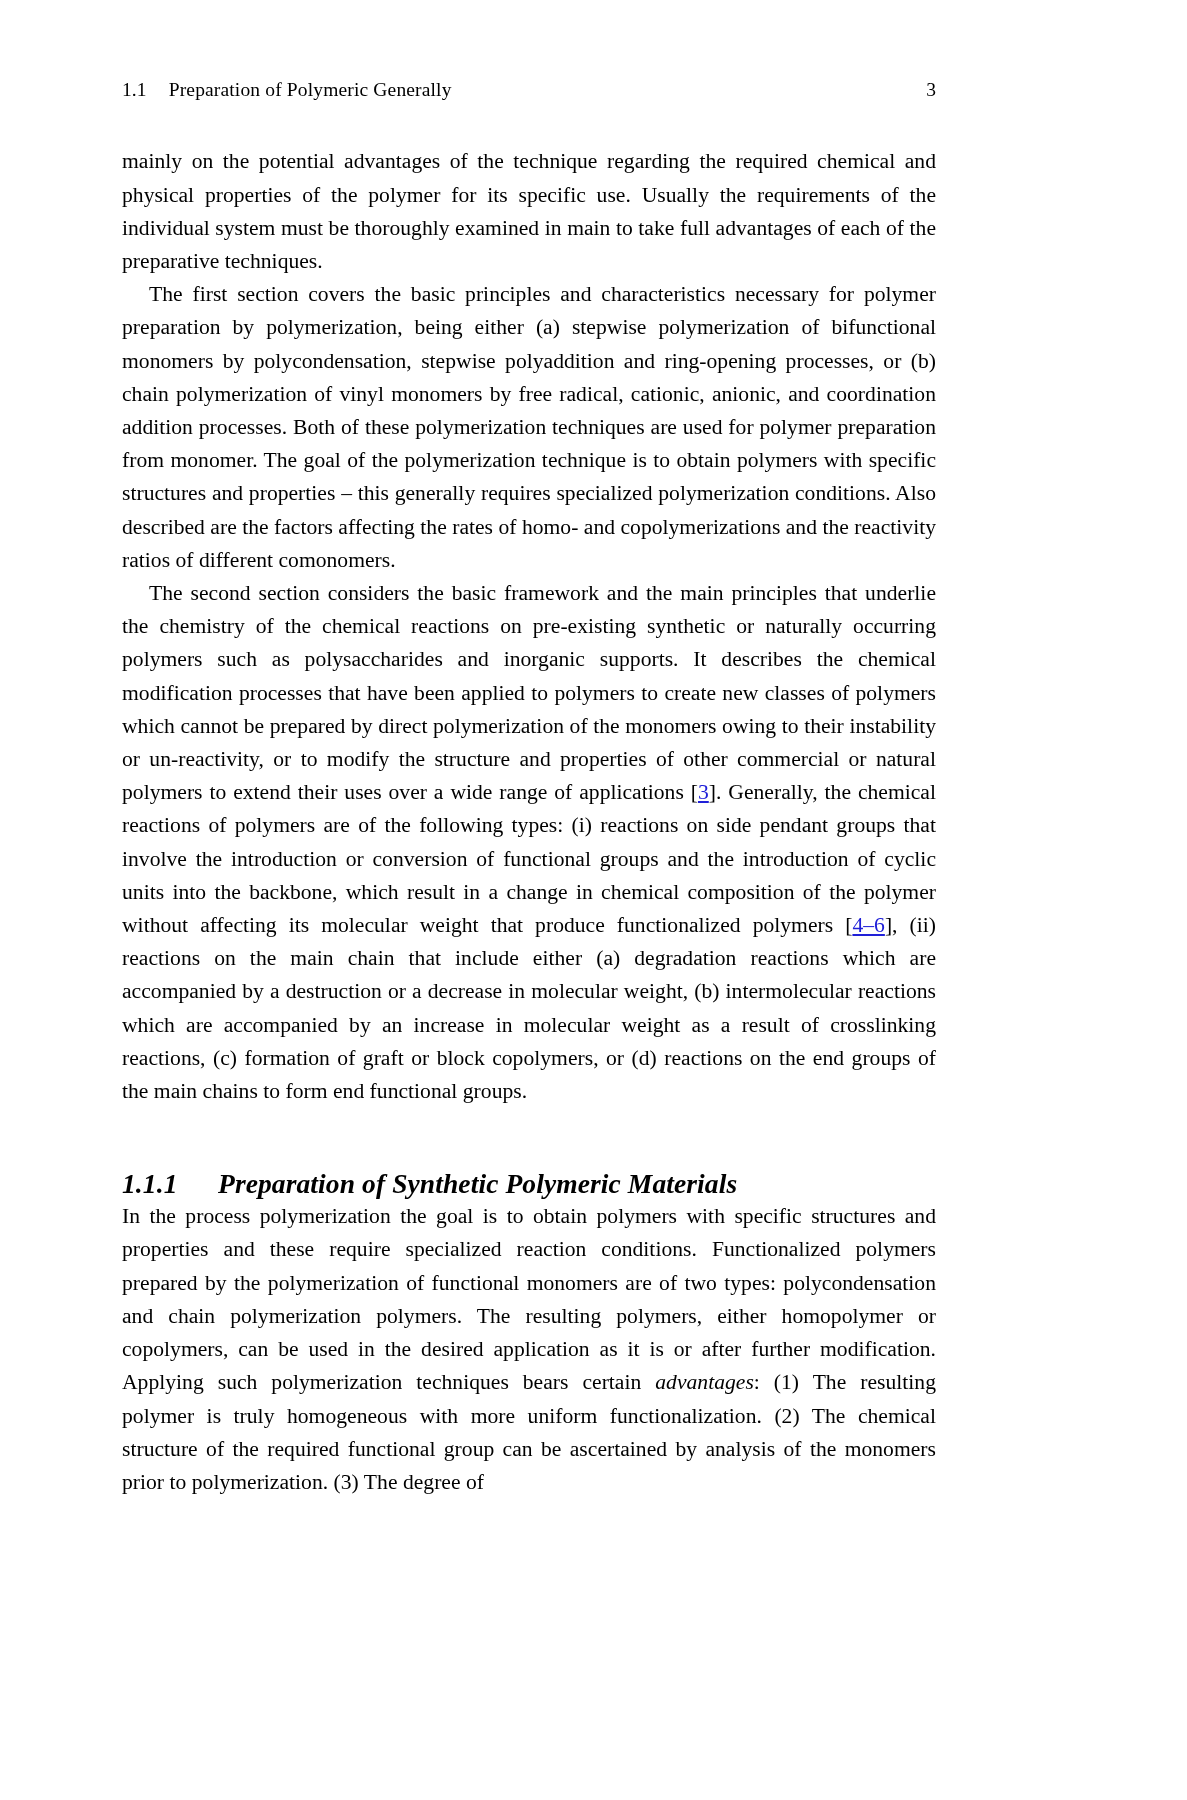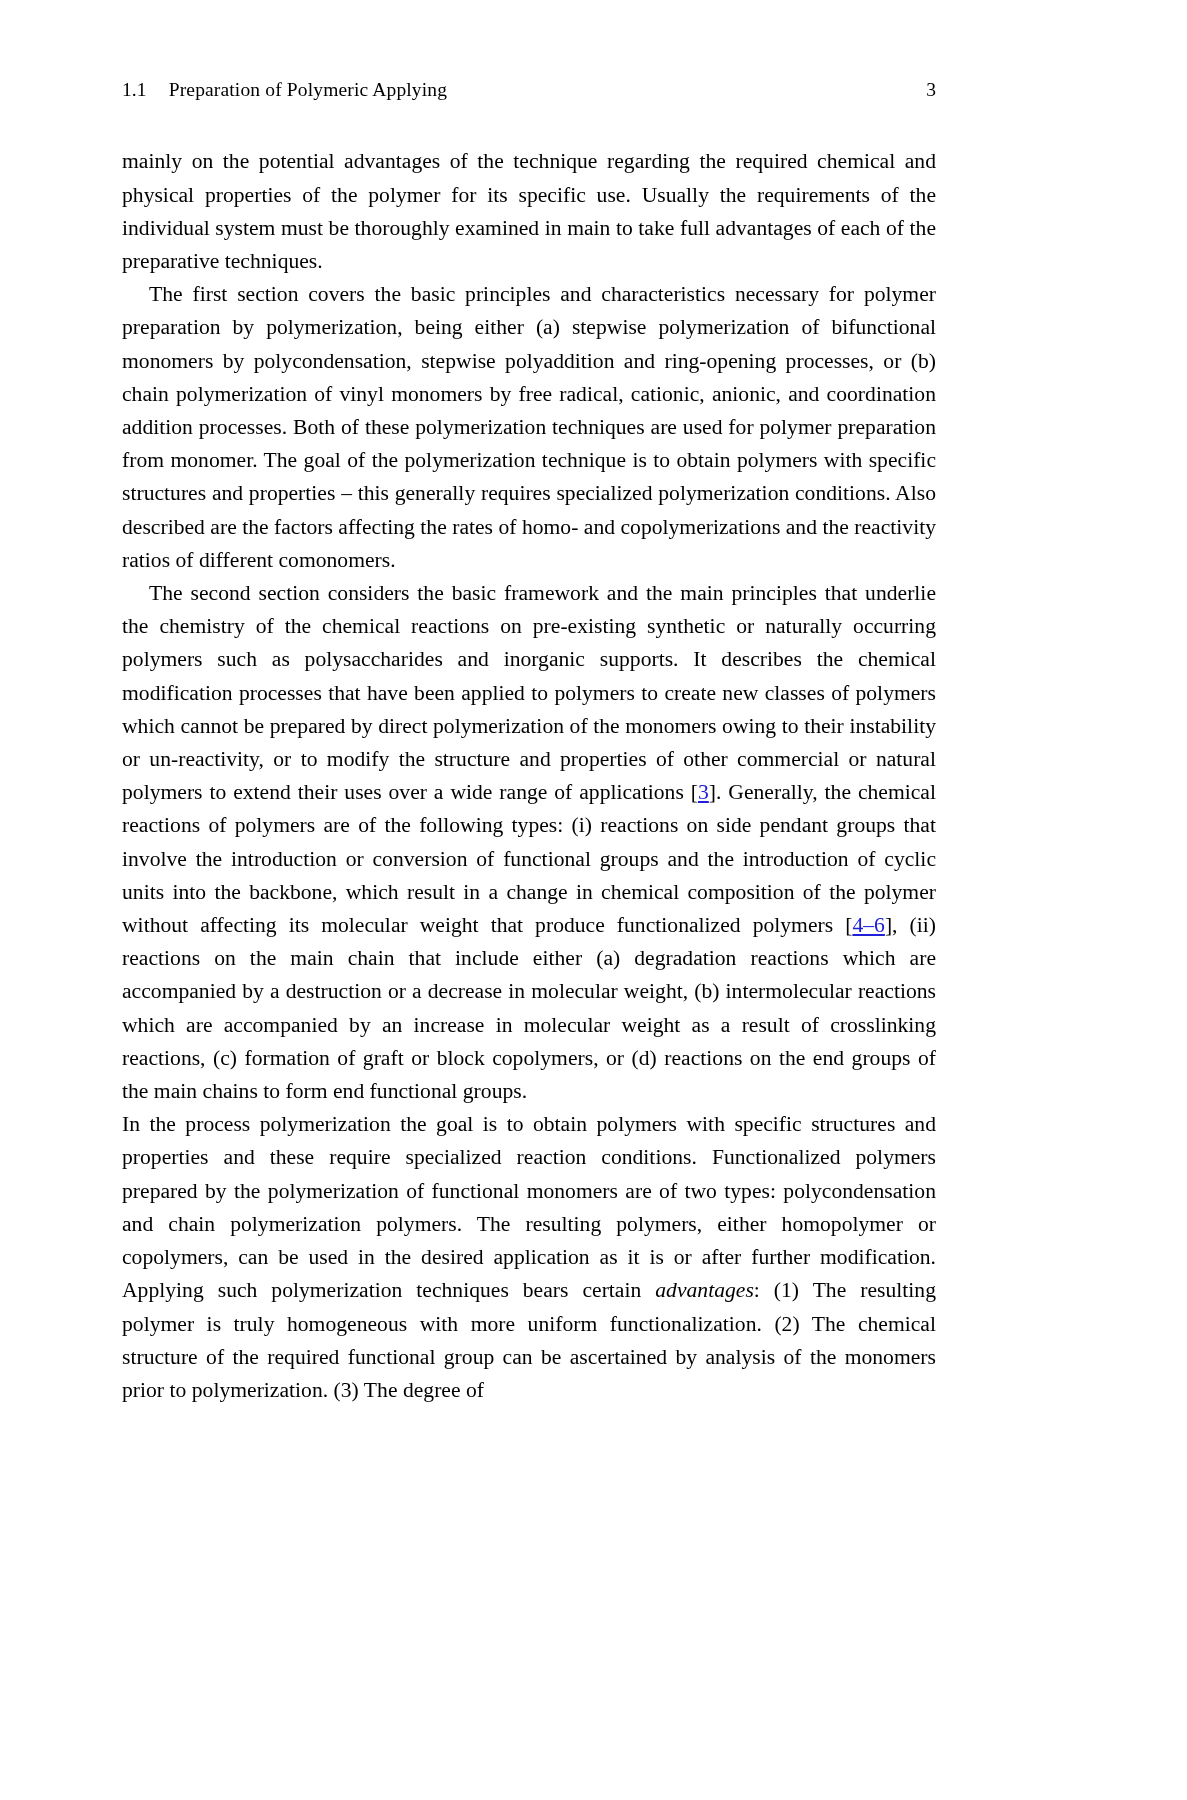--- a/index.html
+++ b/index.html
@@ -96,28 +96,32 @@
 </style>
 </head>
 <body>
 
 <div class="page">
   <div class="content">
 
     <div class="running-head">
       <div class="running-head-left">
         <span class="rh-number">1.1</span>
-        <span class="rh-title">Preparation of Polymeric Applying</span>
+        <span class="rh-title">Preparation of Polymeric Generally</span>
       </div>
       <div class="rh-page">3</div>
     </div>
 
     <p class="body-par">mainly on the potential advantages of the technique regarding the required chemical and physical properties of the polymer for its specific use. Usually the requirements of the individual system must be thoroughly examined in main to take full advantages of each of the preparative techniques.</p>
 
     <p class="body-par indent">The first section covers the basic principles and characteristics necessary for polymer preparation by polymerization, being either (a) stepwise polymerization of bifunctional monomers by polycondensation, stepwise polyaddition and ring-opening processes, or (b) chain polymerization of vinyl monomers by free radical, cationic, anionic, and coordination addition processes. Both of these polymerization techniques are used for polymer preparation from monomer. The goal of the polymerization technique is to obtain polymers with specific structures and properties – this generally requires specialized polymerization conditions. Also described are the factors affecting the rates of homo- and copolymerizations and the reactivity ratios of different comonomers.</p>
 
     <p class="body-par indent"><span>The second section considers the basic framework and the main principles that underlie the chemistry of the chemical reactions on pre-existing synthetic or naturally occurring polymers such as polysaccharides and inorganic supports. It describes the chemical modification processes that have been applied to polymers to create new classes of polymers which cannot be prepared by direct polymerization of the monomers owing to their instability or un-reactivity, or to modify the structure and properties of other commercial or natural polymers to extend their uses over a wide range of applications [</span><a class="ref-link" href="#">3</a><span>]. Generally, the chemical reactions of polymers are of the following types: (i) reactions on side pendant groups that involve the introduction or conversion of functional groups and the introduction of cyclic units into the backbone, which result in a change in chemical composition of the polymer without affecting its molecular weight that produce functionalized polymers [</span><a class="ref-link" href="#">4–6</a><span>], (ii) reactions on the main chain that include either (a) degradation reactions which are accompanied by a destruction or a decrease in molecular weight, (b) intermolecular reactions which are accompanied by an increase in molecular weight as a result of crosslinking reactions, (c) formation of graft or block copolymers, or (d) reactions on the end groups of the main chains to form end functional groups.</span></p>
 
+    <h2 class="section-heading">
+      <span class="sh-number">1.1.1</span>
+      <span class="sh-title">Preparation of Synthetic Polymeric Materials</span>
+    </h2>
 
     <p class="body-par after-heading"><span>In the process polymerization the goal is to obtain polymers with specific structures and properties and these require specialized reaction conditions. Functionalized polymers prepared by the polymerization of functional monomers are of two types: polycondensation and chain polymerization polymers. The resulting polymers, either homopolymer or copolymers, can be used in the desired application as it is or after further modification. Applying such polymerization techniques bears certain </span><em class="ital">advantages</em><span>: (1) The resulting polymer is truly homogeneous with more uniform functionalization. (2) The chemical structure of the required functional group can be ascertained by analysis of the monomers prior to polymerization. (3) The degree of</span></p>
 
   </div>
 </div>
 
 </body></html>

